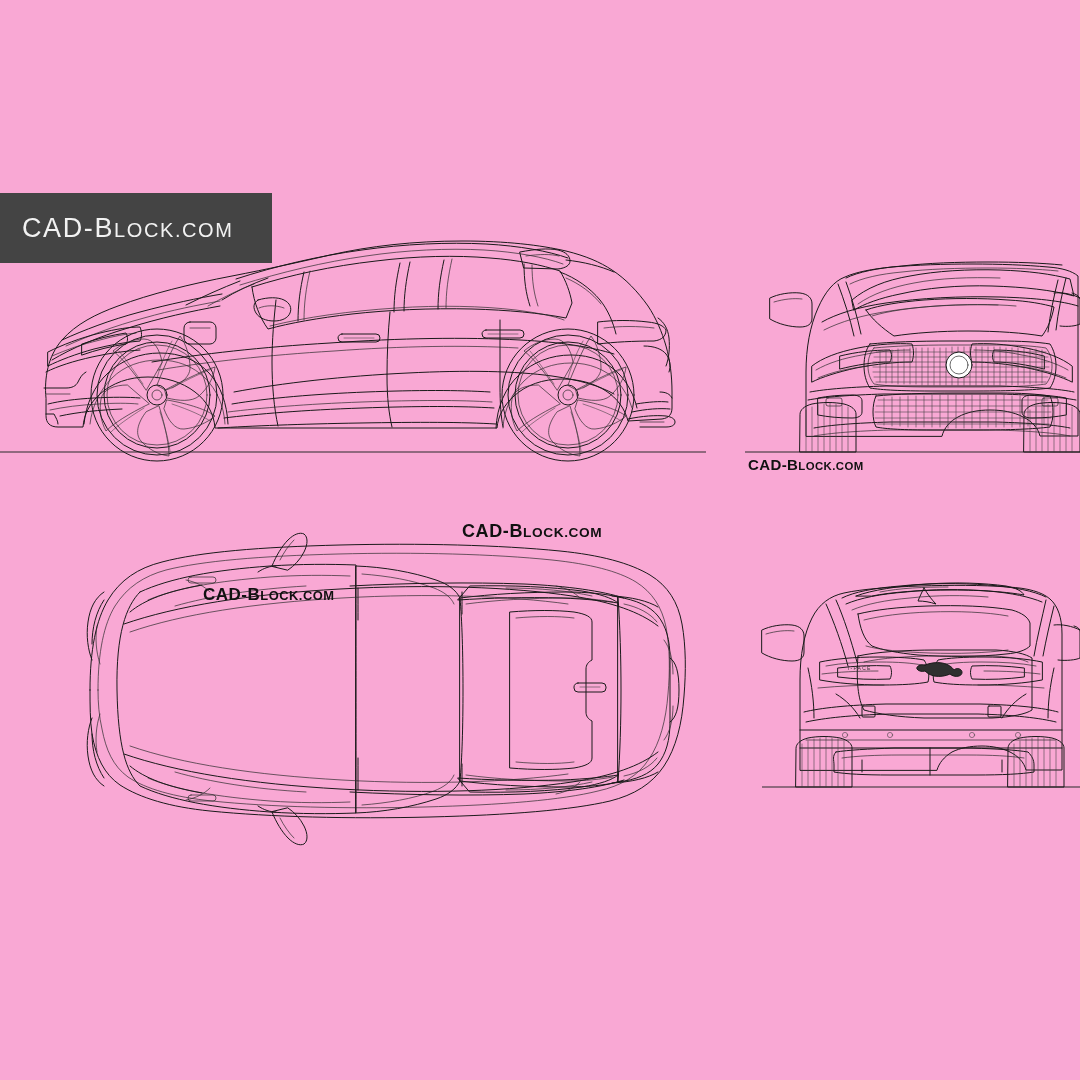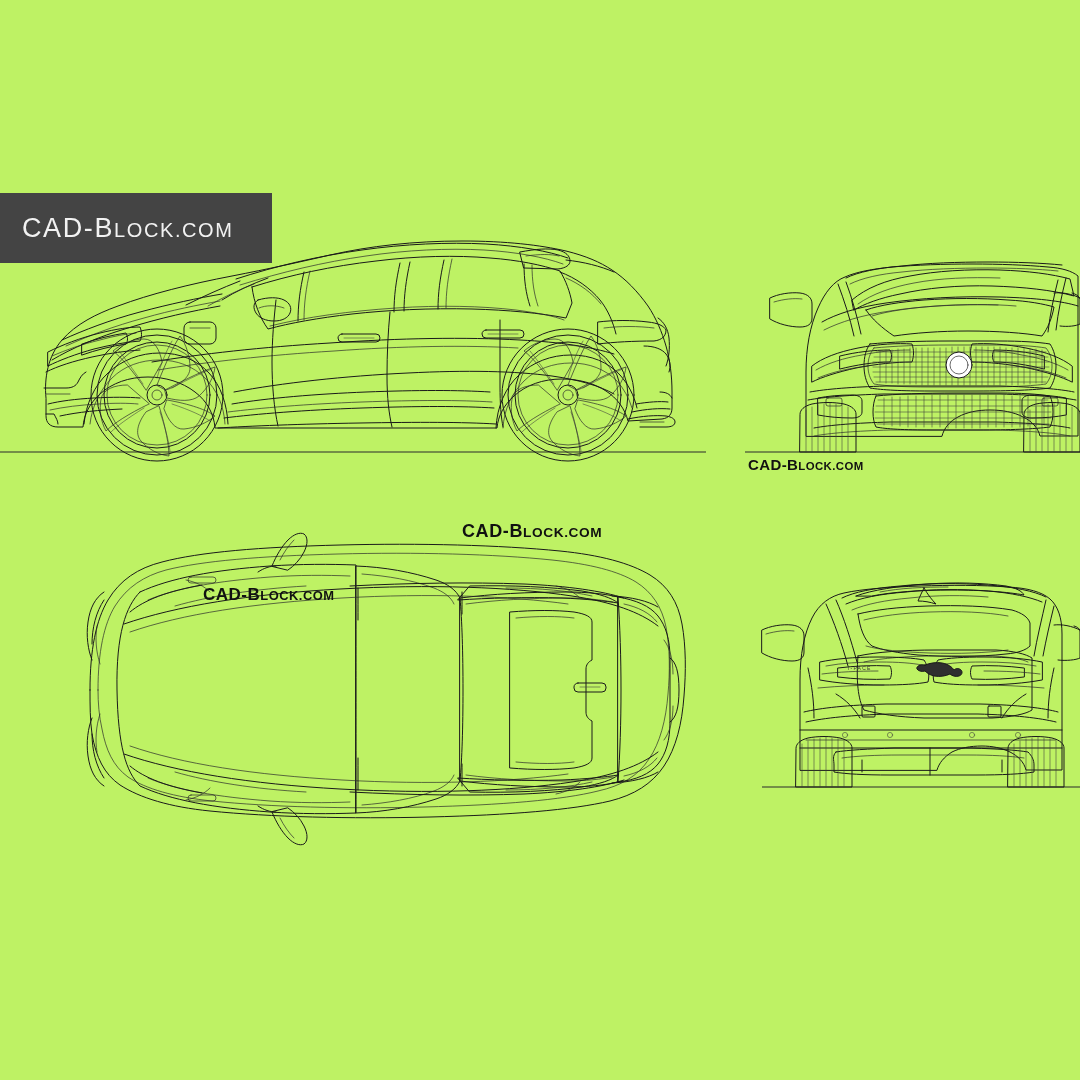--- a/index.html
+++ b/index.html
@@ -12,21 +12,21 @@
     height: 1080px;
     position: relative;
     overflow: hidden;
     font-family: "Liberation Sans", sans-serif;
   }
   #sheet {
     position: absolute;
     left: 0; top: 0;
     width: 1080px;
     height: 1080px;
-    background: #bef264;
+    background: #f9a8d4;
   }
   svg.drawing {
     position: absolute;
     left: 0; top: 0;
     width: 1080px;
     height: 1080px;
     display: block;
   }
   .ln {
     fill: none;

